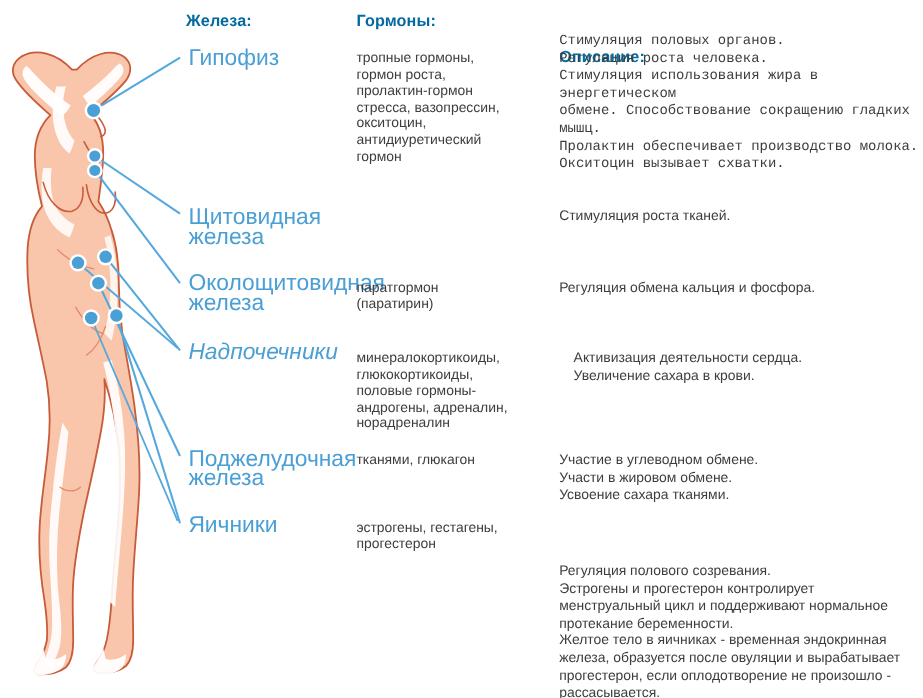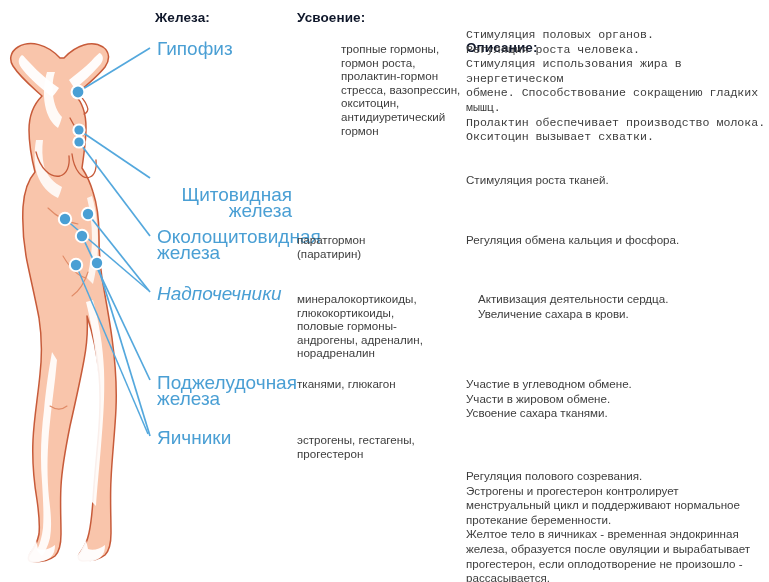--- a/index.html
+++ b/index.html
@@ -42,21 +42,21 @@
     width: 769px;
     height: 582px;
     pointer-events: none;
   }
 
   
   .col-header {
     position: absolute;
     font-size: 13.5px;
     font-weight: bold;
-    color: #0f172a;
+    color: #0369a1;
     letter-spacing: 0.1px;
     white-space: nowrap;
   }
   #header-gland   { left: 155px; top: 10px; }
   #header-hormone { left: 297px; top: 10px; }
   #header-desc    { left: 466px; top: 10px; margin-top: 30px; }
 
   
   .gland-label {
     position: absolute;
@@ -262,39 +262,39 @@
 
       <circle cx="76" cy="265" r="7.2" fill="#ffffff"></circle>
       <circle cx="76" cy="265" r="5.2" fill="#4a9fd4"></circle>
 
       <circle cx="97" cy="263" r="7.2" fill="#ffffff"></circle>
       <circle cx="97" cy="263" r="5.2" fill="#4a9fd4"></circle>
     </g>
   </svg>
 
   <div class="col-header" id="header-gland">Железа:</div>
-  <div class="col-header" id="header-hormone">Усвоение:</div>
+  <div class="col-header" id="header-hormone">Гормоны:</div>
   <div class="col-header" id="header-desc">Описание:</div>
 
   <div class="gland-label" style="top:41px;">Гипофиз</div>
-  <div class="hormone-text" style="top:42px;margin-left:44px;">тропные гормоны,
+  <div class="hormone-text" style="top:42px;">тропные гормоны,
 гормон роста,
 пролактин-гормон
 стресса, вазопрессин,
 окситоцин,
 антидиуретический
 гормон</div>
   <div class="desc-text" style="top:28px;font-family:Liberation Mono, monospace;">Стимуляция половых органов.
 Регуляция роста человека.
 Стимуляция использования жира в энергетическом
 обмене. Способствование сокращению гладких мышц.
 Пролактин обеспечивает производство молока.
 Окситоцин вызывает схватки.</div>
 
-  <div class="gland-label" style="top:187px;text-align:right;">Щитовидная
+  <div class="gland-label" style="top:174px;">Щитовидная
 железа</div>
   <div class="desc-text" style="top:173px;">Стимуляция роста тканей.</div>
 
   <div class="gland-label" style="top:229px;">Околощитовидная
 железа</div>
   <div class="hormone-text" style="top:233px;">паратгормон
 (паратирин)</div>
   <div class="desc-text" style="top:233px;">Регуляция обмена кальция и фосфора.</div>
 
   <div class="gland-label" style="top:286px;font-style:italic;">Надпочечники</div>

